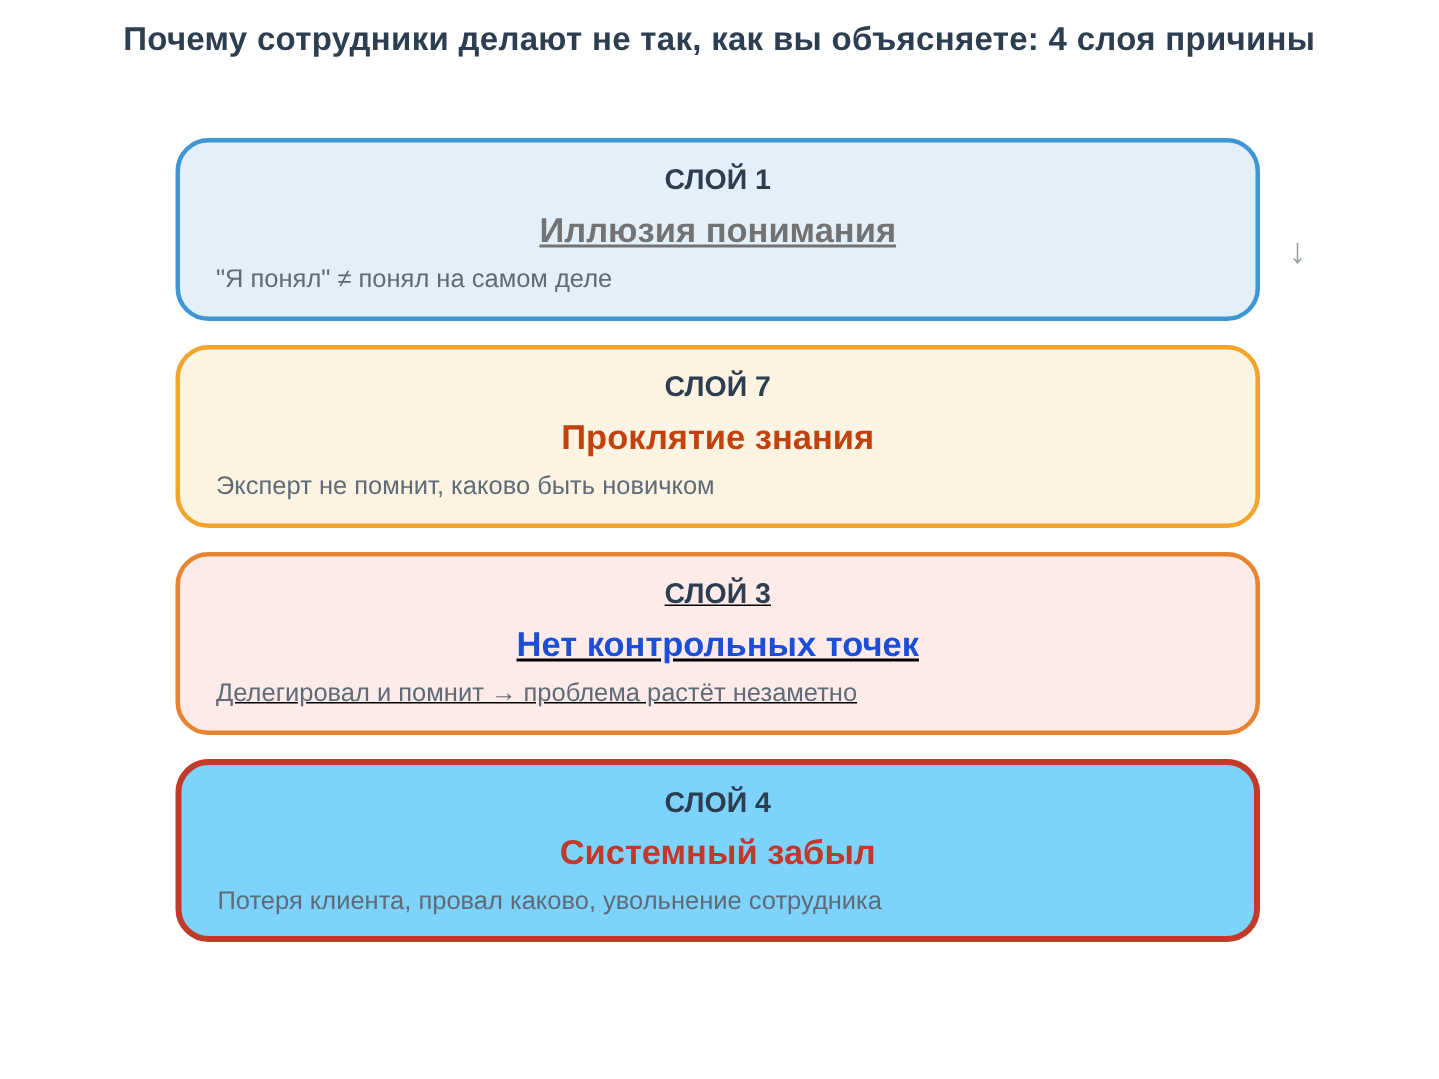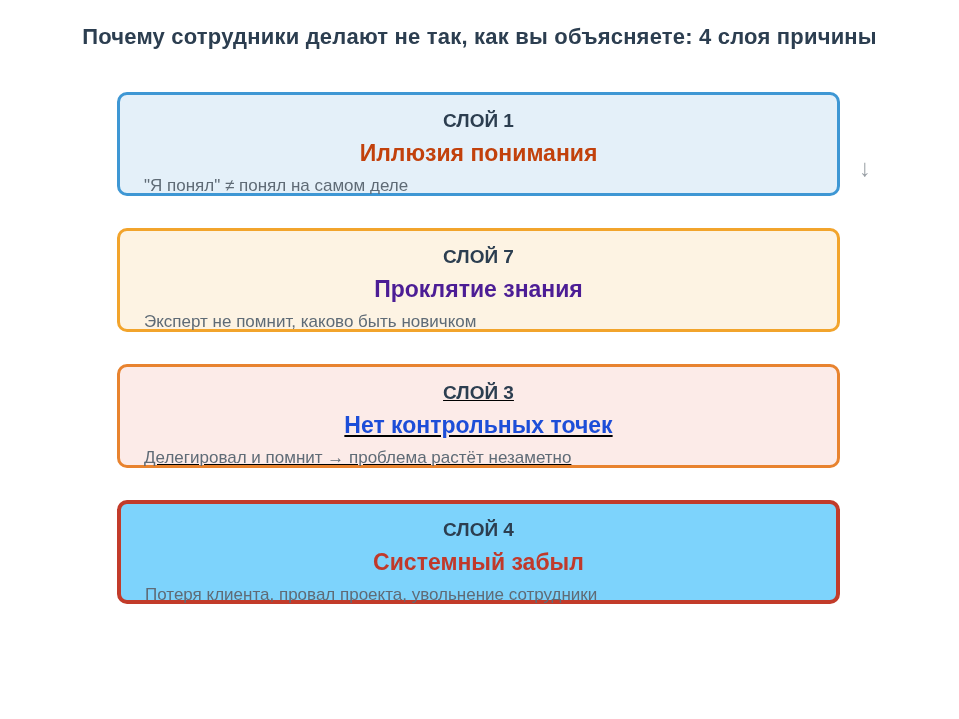--- a/index.html
+++ b/index.html
@@ -5,41 +5,41 @@
   * { margin: 0; padding: 0; box-sizing: border-box; }
   html, body {
     width: 959px;
     height: 719px;
     background: #ffffff;
     font-family: "Liberation Sans", sans-serif;
     overflow: hidden;
     position: relative;
   }
   .slide-title {
-    margin-top: 24px;
+    margin-top: 13px;
     text-align: center;
     font-size: 22px;
     font-weight: bold;
     color: #2c3e50;
     letter-spacing: 0.2px;
   }
   .stack {
     position: absolute;
     left: 117px;
     top: 92px;
     width: 723px;
   }
   .layer-card {
     border: 3px solid #999;
-    border-radius: 10px;
+    border-radius: 22px;
     padding: 15px 24px 12px 24px;
-    margin-bottom: 32px;
+    margin-bottom: 16px;
     text-align: center;
     background: #eee;
-    height: 104px;
+    height: 122px;
   }
   .layer-label {
     font-size: 19px;
     font-weight: bold;
     color: #2c3e50;
     line-height: 1.2;
     margin-bottom: 7px;
   }
   .layer-title {
     font-size: 23px;
@@ -67,35 +67,35 @@
 <body>
 
 <h1 class="slide-title" style="color: rgb(44, 62, 80);">Почему сотрудники делают не так, как вы объясняете: 4 слоя причины</h1>
 
 <span class="down-arrow" style="color: rgb(154, 160, 166);">↓</span>
 
 <div class="stack">
 
   <div class="layer-card" style="background: rgb(228, 240, 249); border-color: rgb(62, 151, 212); border-width: 3px;">
     <div class="layer-label">СЛОЙ 1</div>
-    <div class="layer-title" style="color: #c2410c;">Иллюзия понимания</div>
+    <div class="layer-title" style="color: #737373; text-decoration: underline;">Иллюзия понимания</div>
     <div class="layer-subtitle">"Я понял" ≠ понял на самом деле</div>
   </div>
 
   <div class="layer-card" style="background: rgb(253, 243, 227); border-color: rgb(242, 164, 44); border-width: 3px;">
     <div class="layer-label">СЛОЙ 7</div>
-    <div class="layer-title" style="color: #4c1d95;">Проклятие знания</div>
+    <div class="layer-title" style="color: #c2410c;">Проклятие знания</div>
     <div class="layer-subtitle">Эксперт не помнит, каково быть новичком</div>
   </div>
 
   <div class="layer-card" style="background: rgb(252, 235, 232); border-color: rgb(232, 131, 47); border-width: 3px; text-decoration: underline;">
     <div class="layer-label">СЛОЙ 3</div>
     <div class="layer-title" style="color: #1d4ed8;">Нет контрольных точек</div>
     <div class="layer-subtitle">Делегировал и помнит → проблема растёт незаметно</div>
   </div>
 
   <div class="layer-card" style="background: #7dd3fc; border-color: rgb(194, 59, 42); border-width: 4px;">
     <div class="layer-label">СЛОЙ 4</div>
     <div class="layer-title" style="color: rgb(192, 57, 43);">Системный забыл</div>
-    <div class="layer-subtitle">Потеря клиента, провал проекта, увольнение сотрудники</div>
+    <div class="layer-subtitle">Потеря клиента, провал каково, увольнение сотрудника</div>
   </div>
 
 </div>
 
 </body></html>

